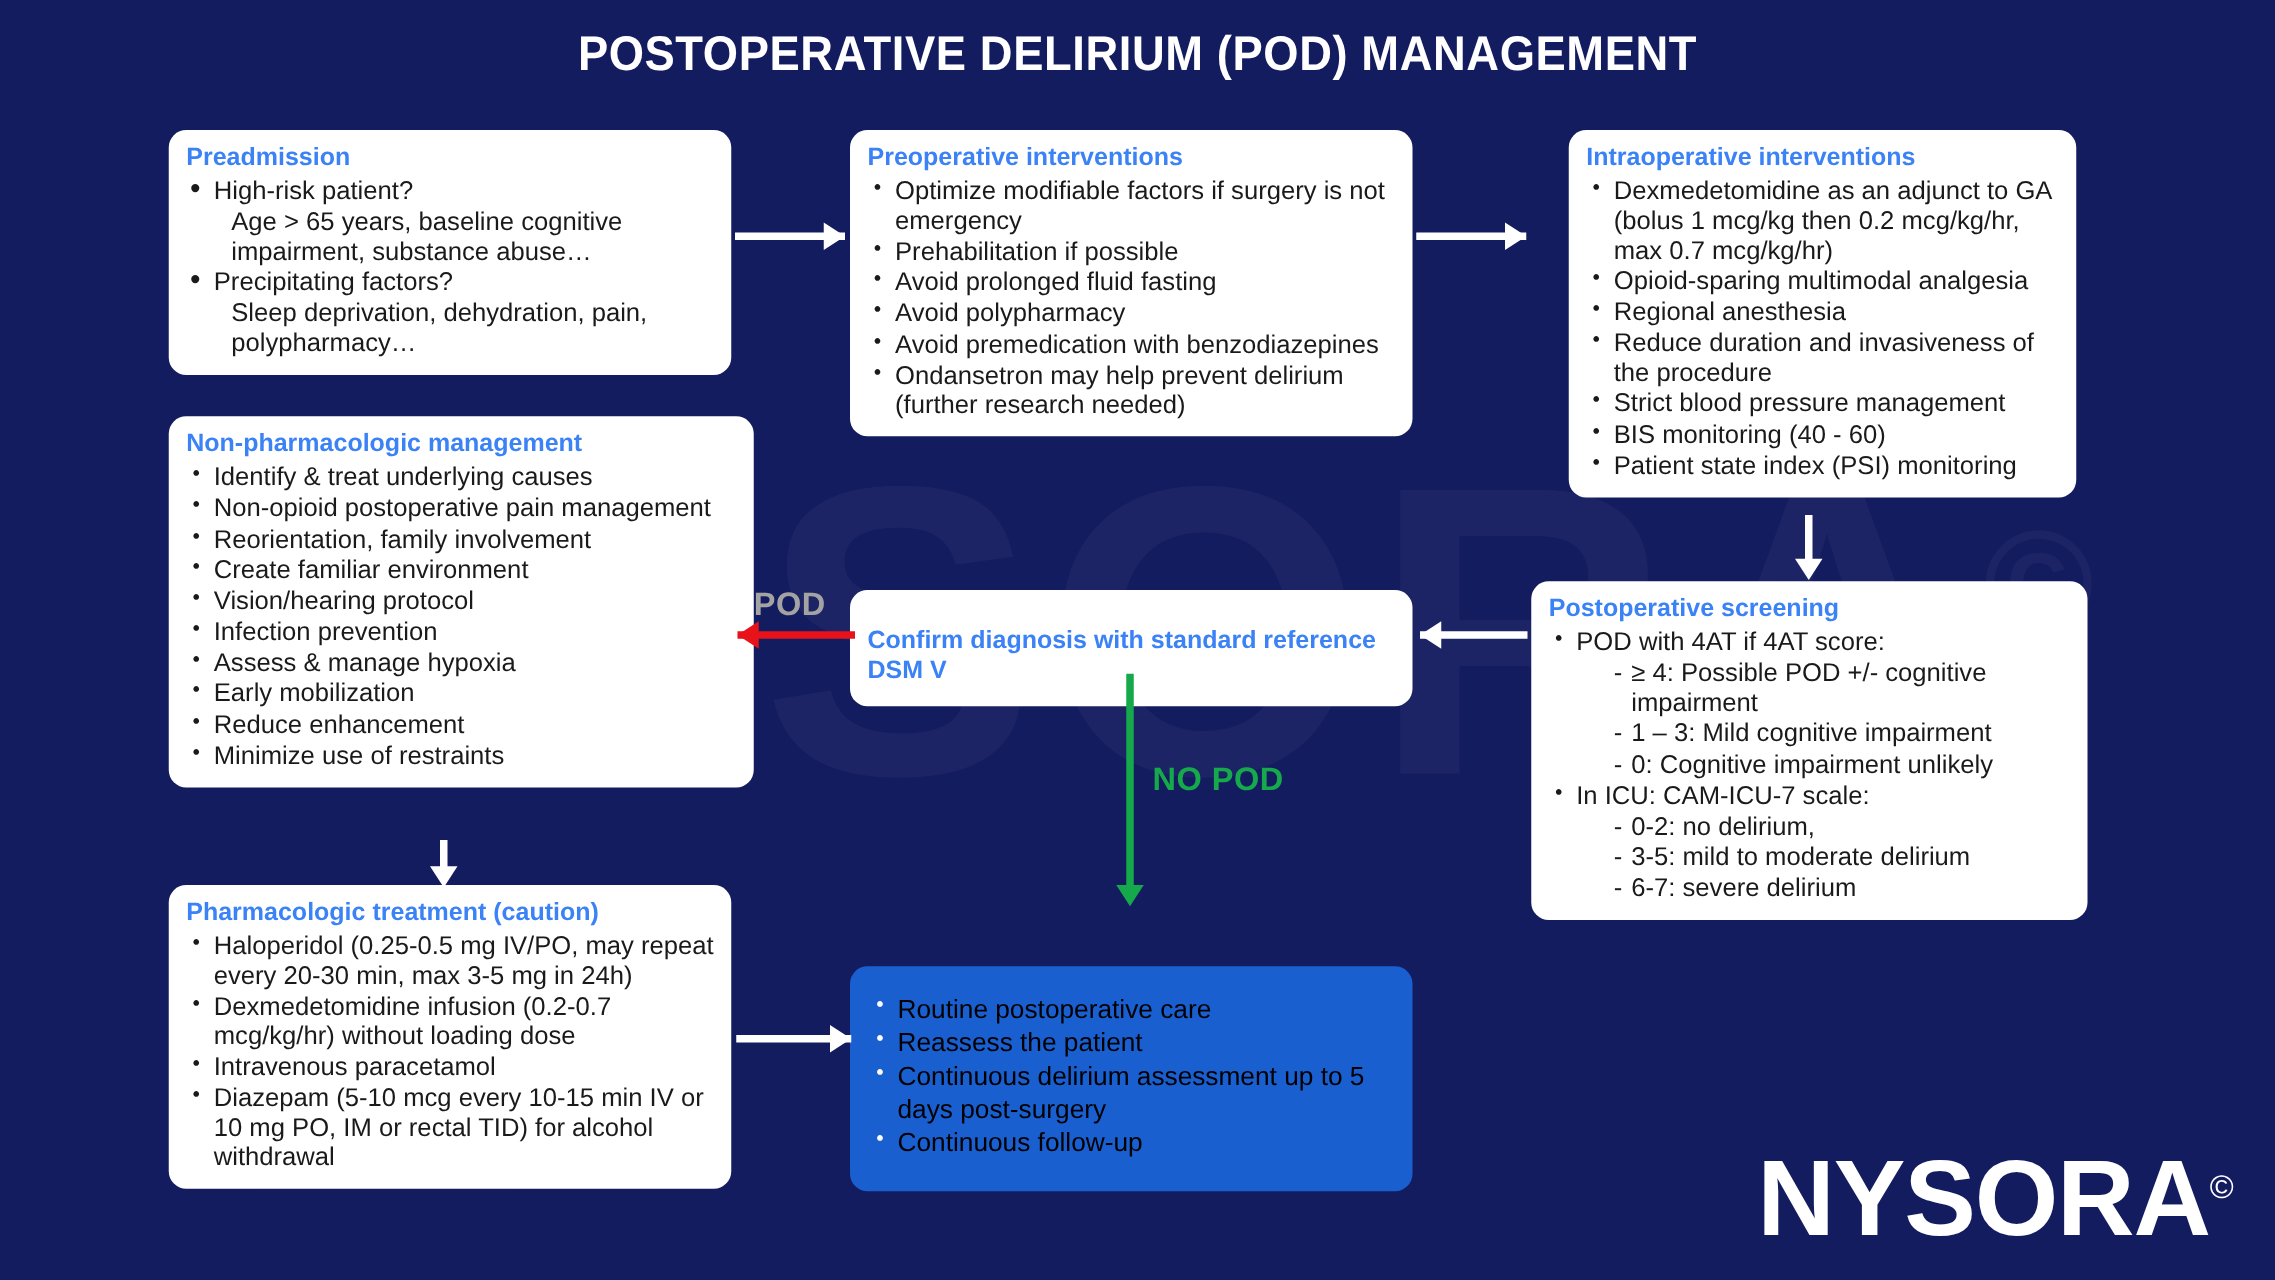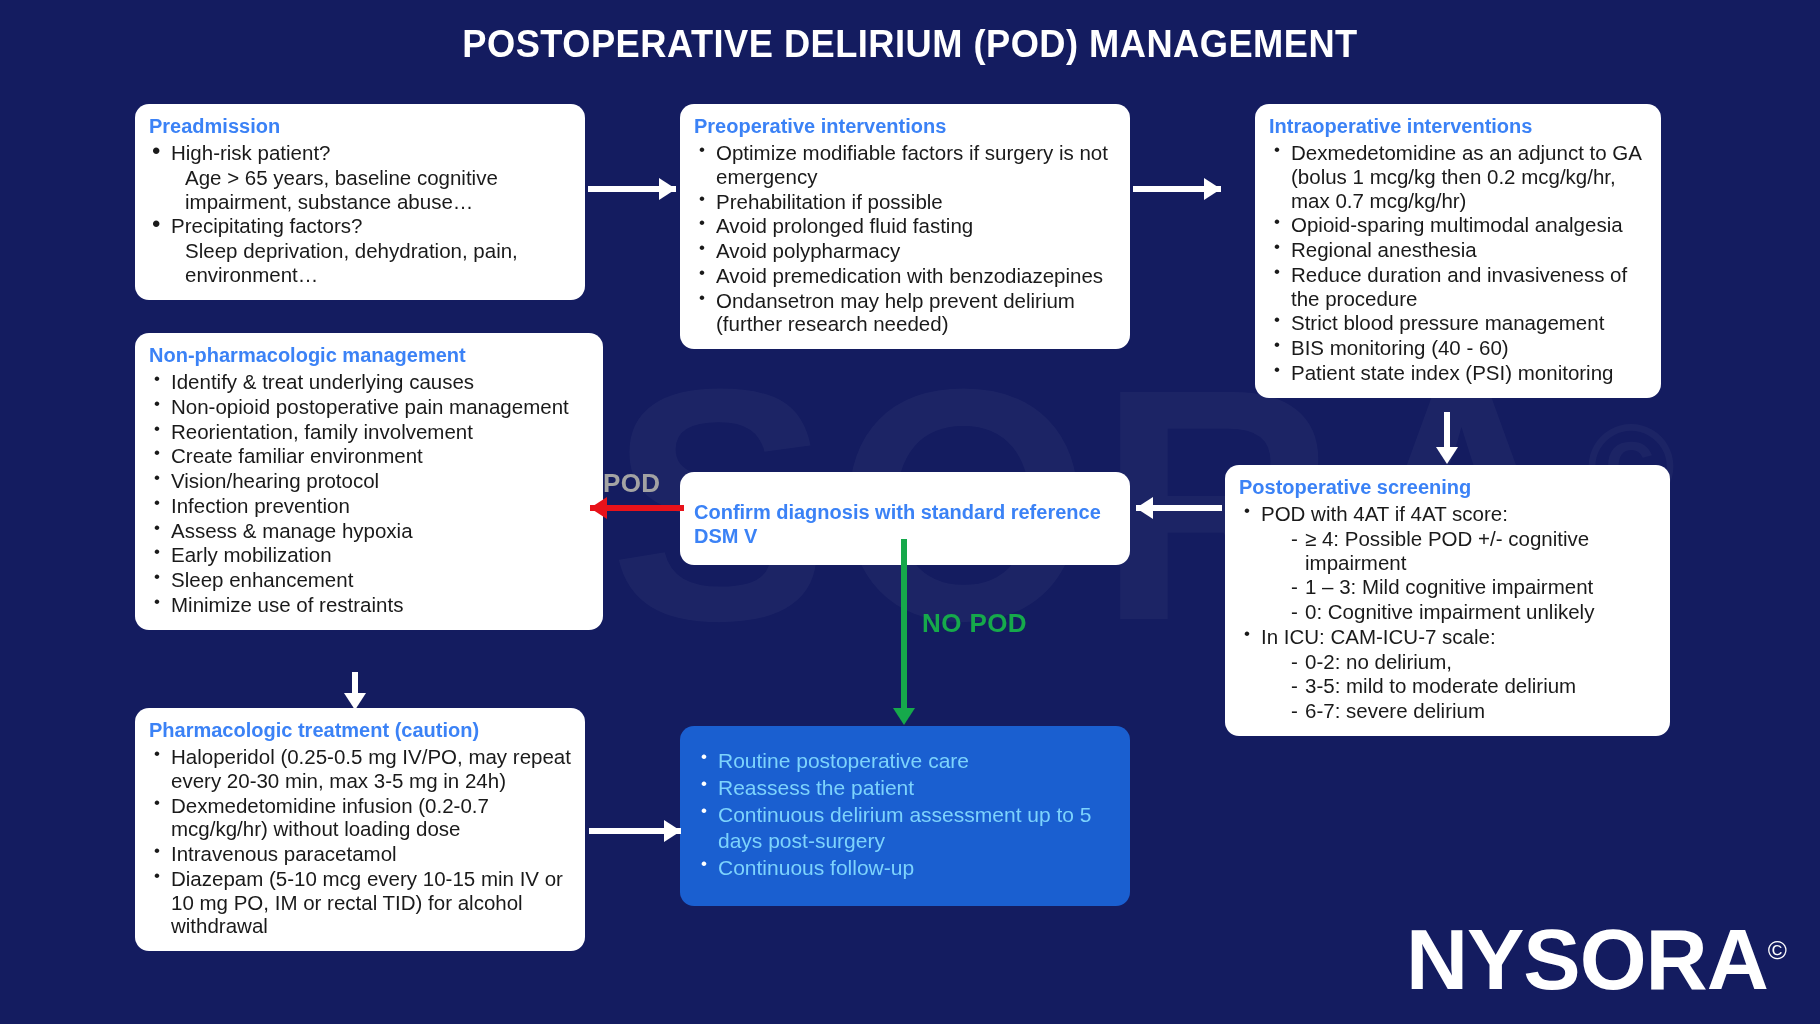--- a/index.html
+++ b/index.html
@@ -51,21 +51,22 @@
   
   .card {
     position: absolute;
     background: #ffffff;
     border-radius: 14px;
     color: #1a1a1a;
     padding: 10px 14px 12px 14px;
   }
   .card.blue {
     background: #1a5fd0;
-    color: #7dd3fc;
+    color: #000000;
+    margin-top: 47px;
   }
   .card-title {
     text-align: left;
     font-weight: 700;
     font-size: 20px;
     line-height: 1.2;
     margin-bottom: 3px;
     color: #3b82f6;
   }
   .card ul { list-style: none; }
@@ -195,21 +196,21 @@
   </div>
 
   <div class="title">POSTOPERATIVE DELIRIUM (POD) MANAGEMENT</div>
 
   <div class="card" id="card-preadmission">
     <div class="card-title">Preadmission</div>
     <ul>
       <li class="bigdot">High-risk patient?</li>
       <li class="sub">Age &gt; 65 years, baseline cognitive impairment, substance abuse…</li>
       <li class="bigdot">Precipitating factors?</li>
-      <li class="sub">Sleep deprivation, dehydration, pain, environment…</li>
+      <li class="sub">Sleep deprivation, dehydration, pain, polypharmacy…</li>
     </ul>
   </div>
 
   <div class="card" id="card-preoperative">
     <div class="card-title">Preoperative interventions</div>
     <ul>
       <li>Optimize modifiable factors if surgery is not emergency</li>
       <li>Prehabilitation if possible</li>
       <li>Avoid prolonged fluid fasting</li>
       <li>Avoid polypharmacy</li>
@@ -235,21 +236,21 @@
     <div class="card-title">Non-pharmacologic management</div>
     <ul>
       <li>Identify &amp; treat underlying causes</li>
       <li>Non-opioid postoperative pain management</li>
       <li>Reorientation, family involvement</li>
       <li>Create familiar environment</li>
       <li>Vision/hearing protocol</li>
       <li>Infection prevention</li>
       <li>Assess &amp; manage hypoxia</li>
       <li>Early mobilization</li>
-      <li>Sleep enhancement</li>
+      <li>Reduce enhancement</li>
       <li>Minimize use of restraints</li>
     </ul>
   </div>
 
   <div class="card" id="card-pharm">
     <div class="card-title">Pharmacologic treatment (caution)</div>
     <ul>
       <li>Haloperidol (0.25-0.5 mg IV/PO, may repeat every 20-30 min, max 3-5 mg in 24h)</li>
       <li>Dexmedetomidine infusion (0.2-0.7 mcg/kg/hr) without loading dose</li>
       <li>Intravenous paracetamol</li>

